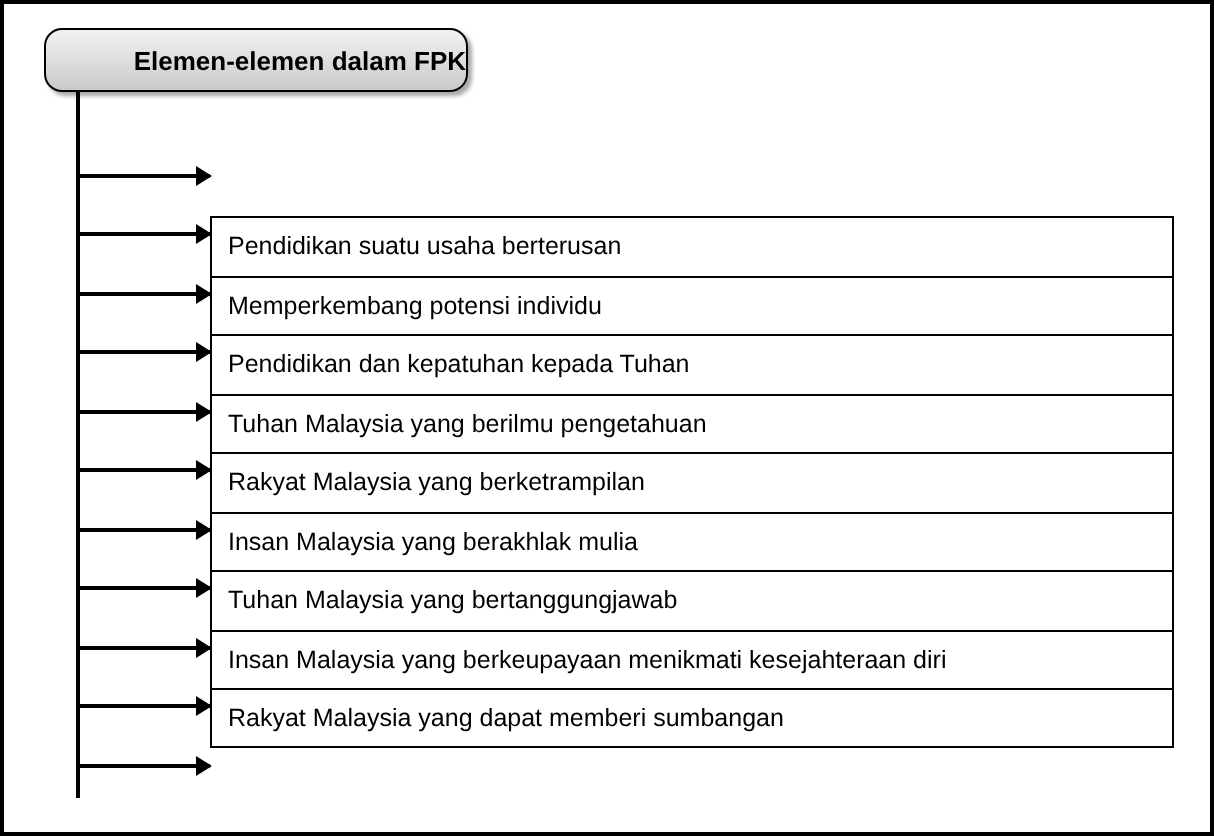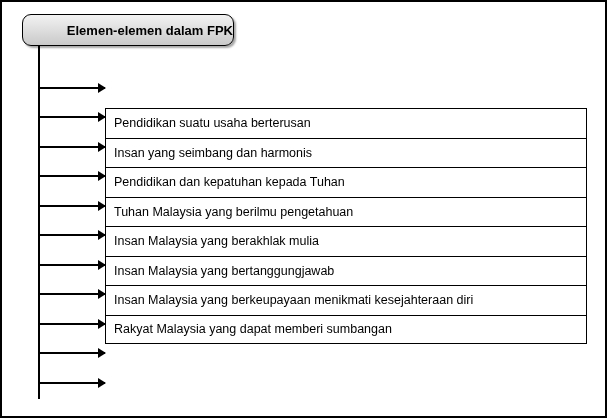--- a/index.html
+++ b/index.html
@@ -142,33 +142,36 @@
     </div>
   <div class="connector" style="top:380px">
       <span class="arrow"></span>
     </div>
 
   <div class="items">
     <div class="item">
         <span class="item-label">Pendidikan suatu usaha berterusan</span>
       </div>
     <div class="item">
-        <span class="item-label">Insan yang seimbang dan harmonis</span>
+        <span class="item-label">Memperkembang potensi individu</span>
       </div>
     <div class="item">
         <span class="item-label">Pendidikan dan kepatuhan kepada Tuhan</span>
       </div>
     <div class="item">
         <span class="item-label">Tuhan Malaysia yang berilmu pengetahuan</span>
       </div>
     <div class="item">
+        <span class="item-label">Rakyat Malaysia yang berketrampilan</span>
+      </div>
+    <div class="item">
         <span class="item-label">Insan Malaysia yang berakhlak mulia</span>
       </div>
     <div class="item">
-        <span class="item-label">Insan Malaysia yang bertanggungjawab</span>
+        <span class="item-label">Tuhan Malaysia yang bertanggungjawab</span>
       </div>
     <div class="item">
         <span class="item-label">Insan Malaysia yang berkeupayaan menikmati kesejahteraan diri</span>
       </div>
     <div class="item">
         <span class="item-label">Rakyat Malaysia yang dapat memberi sumbangan</span>
       </div>
   </div>
 
 </div>

